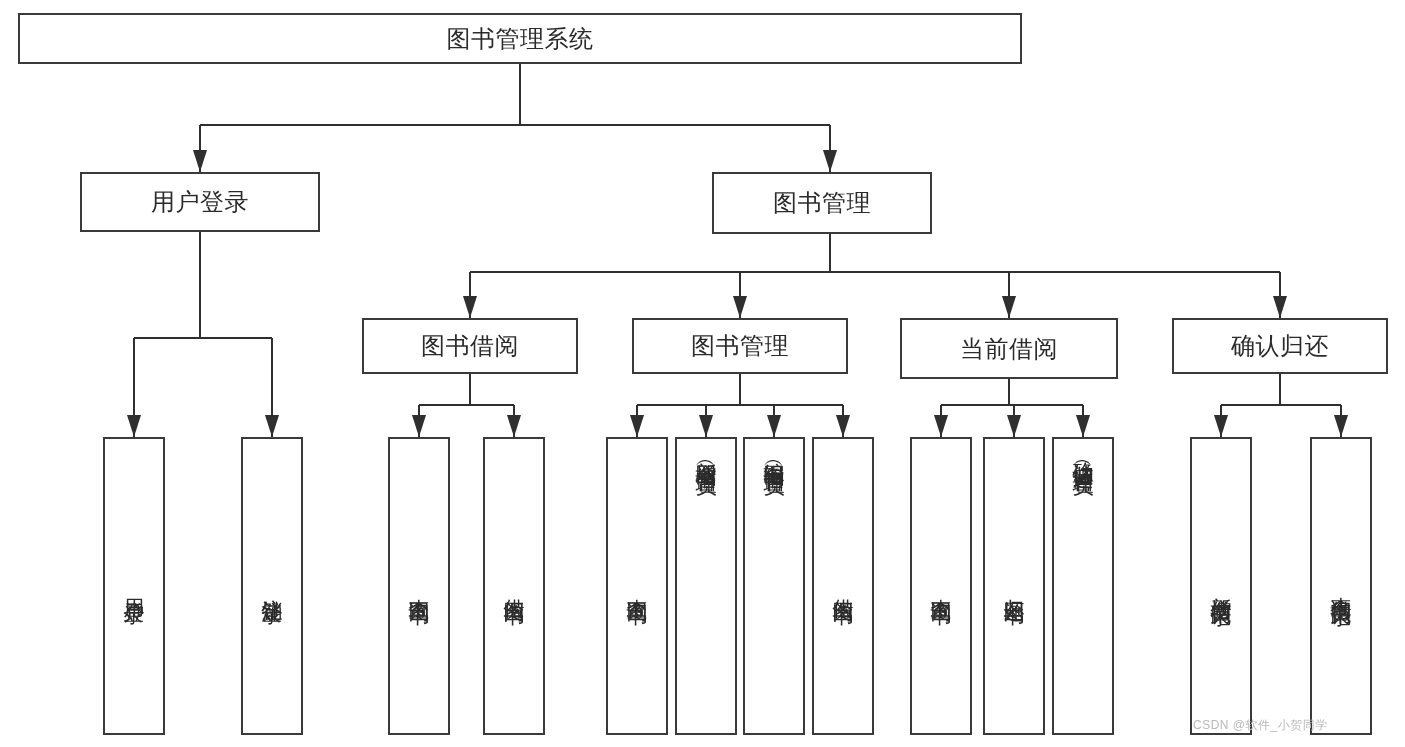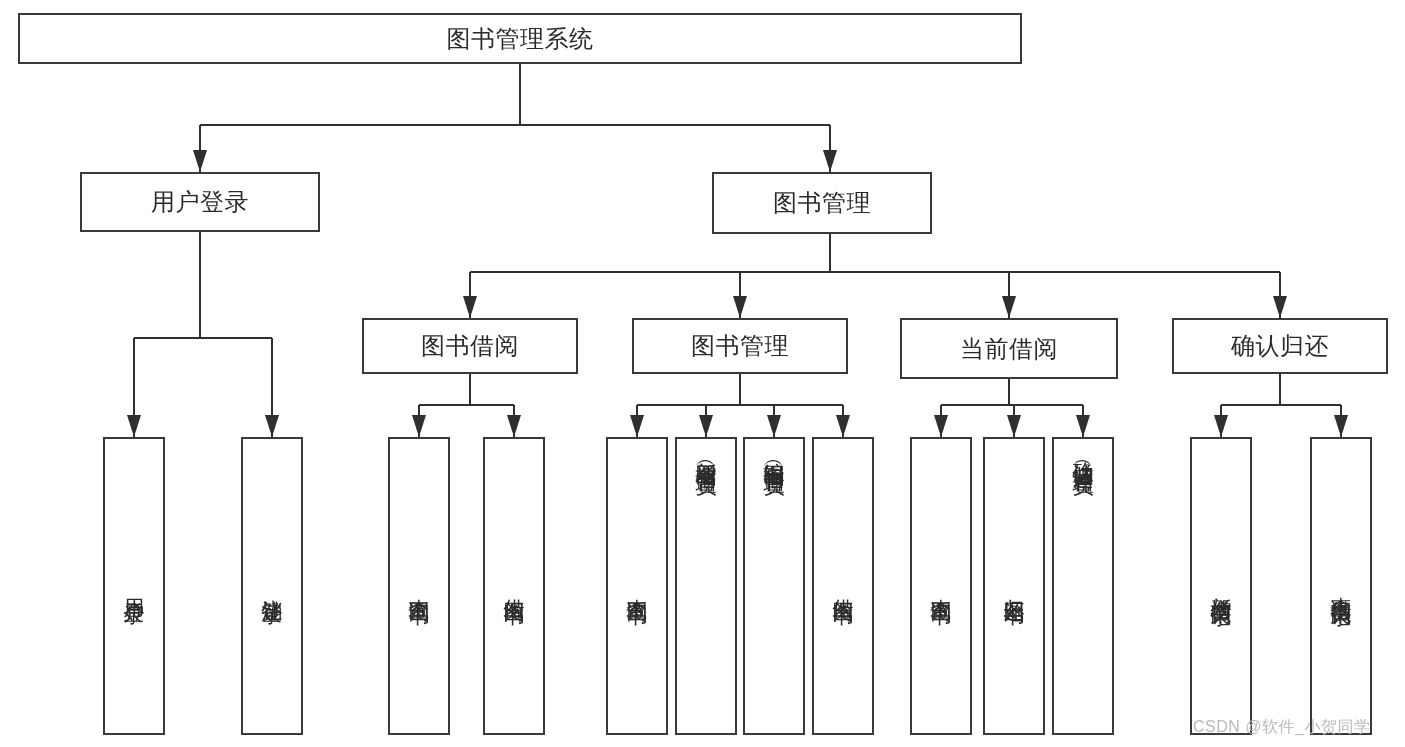--- a/index.html
+++ b/index.html
@@ -56,21 +56,21 @@
     line-height: 1.15;
     letter-spacing: 2px;
     margin: 0 auto;
   }
   .node.vertical.centered {
     align-items: center;
     padding-top: 0;
   }
   .watermark {
     position: absolute;
-    font-size: 16px;
+    font-size: 12px;
     color: #b9b9b9;
     white-space: nowrap;
     letter-spacing: 0.5px;
   }
 </style>
 </head>
 <body>
 
 <div id="canvas">
   <svg id="wires" viewBox="0 0 1405 747" xmlns="http://www.w3.org/2000/svg">

